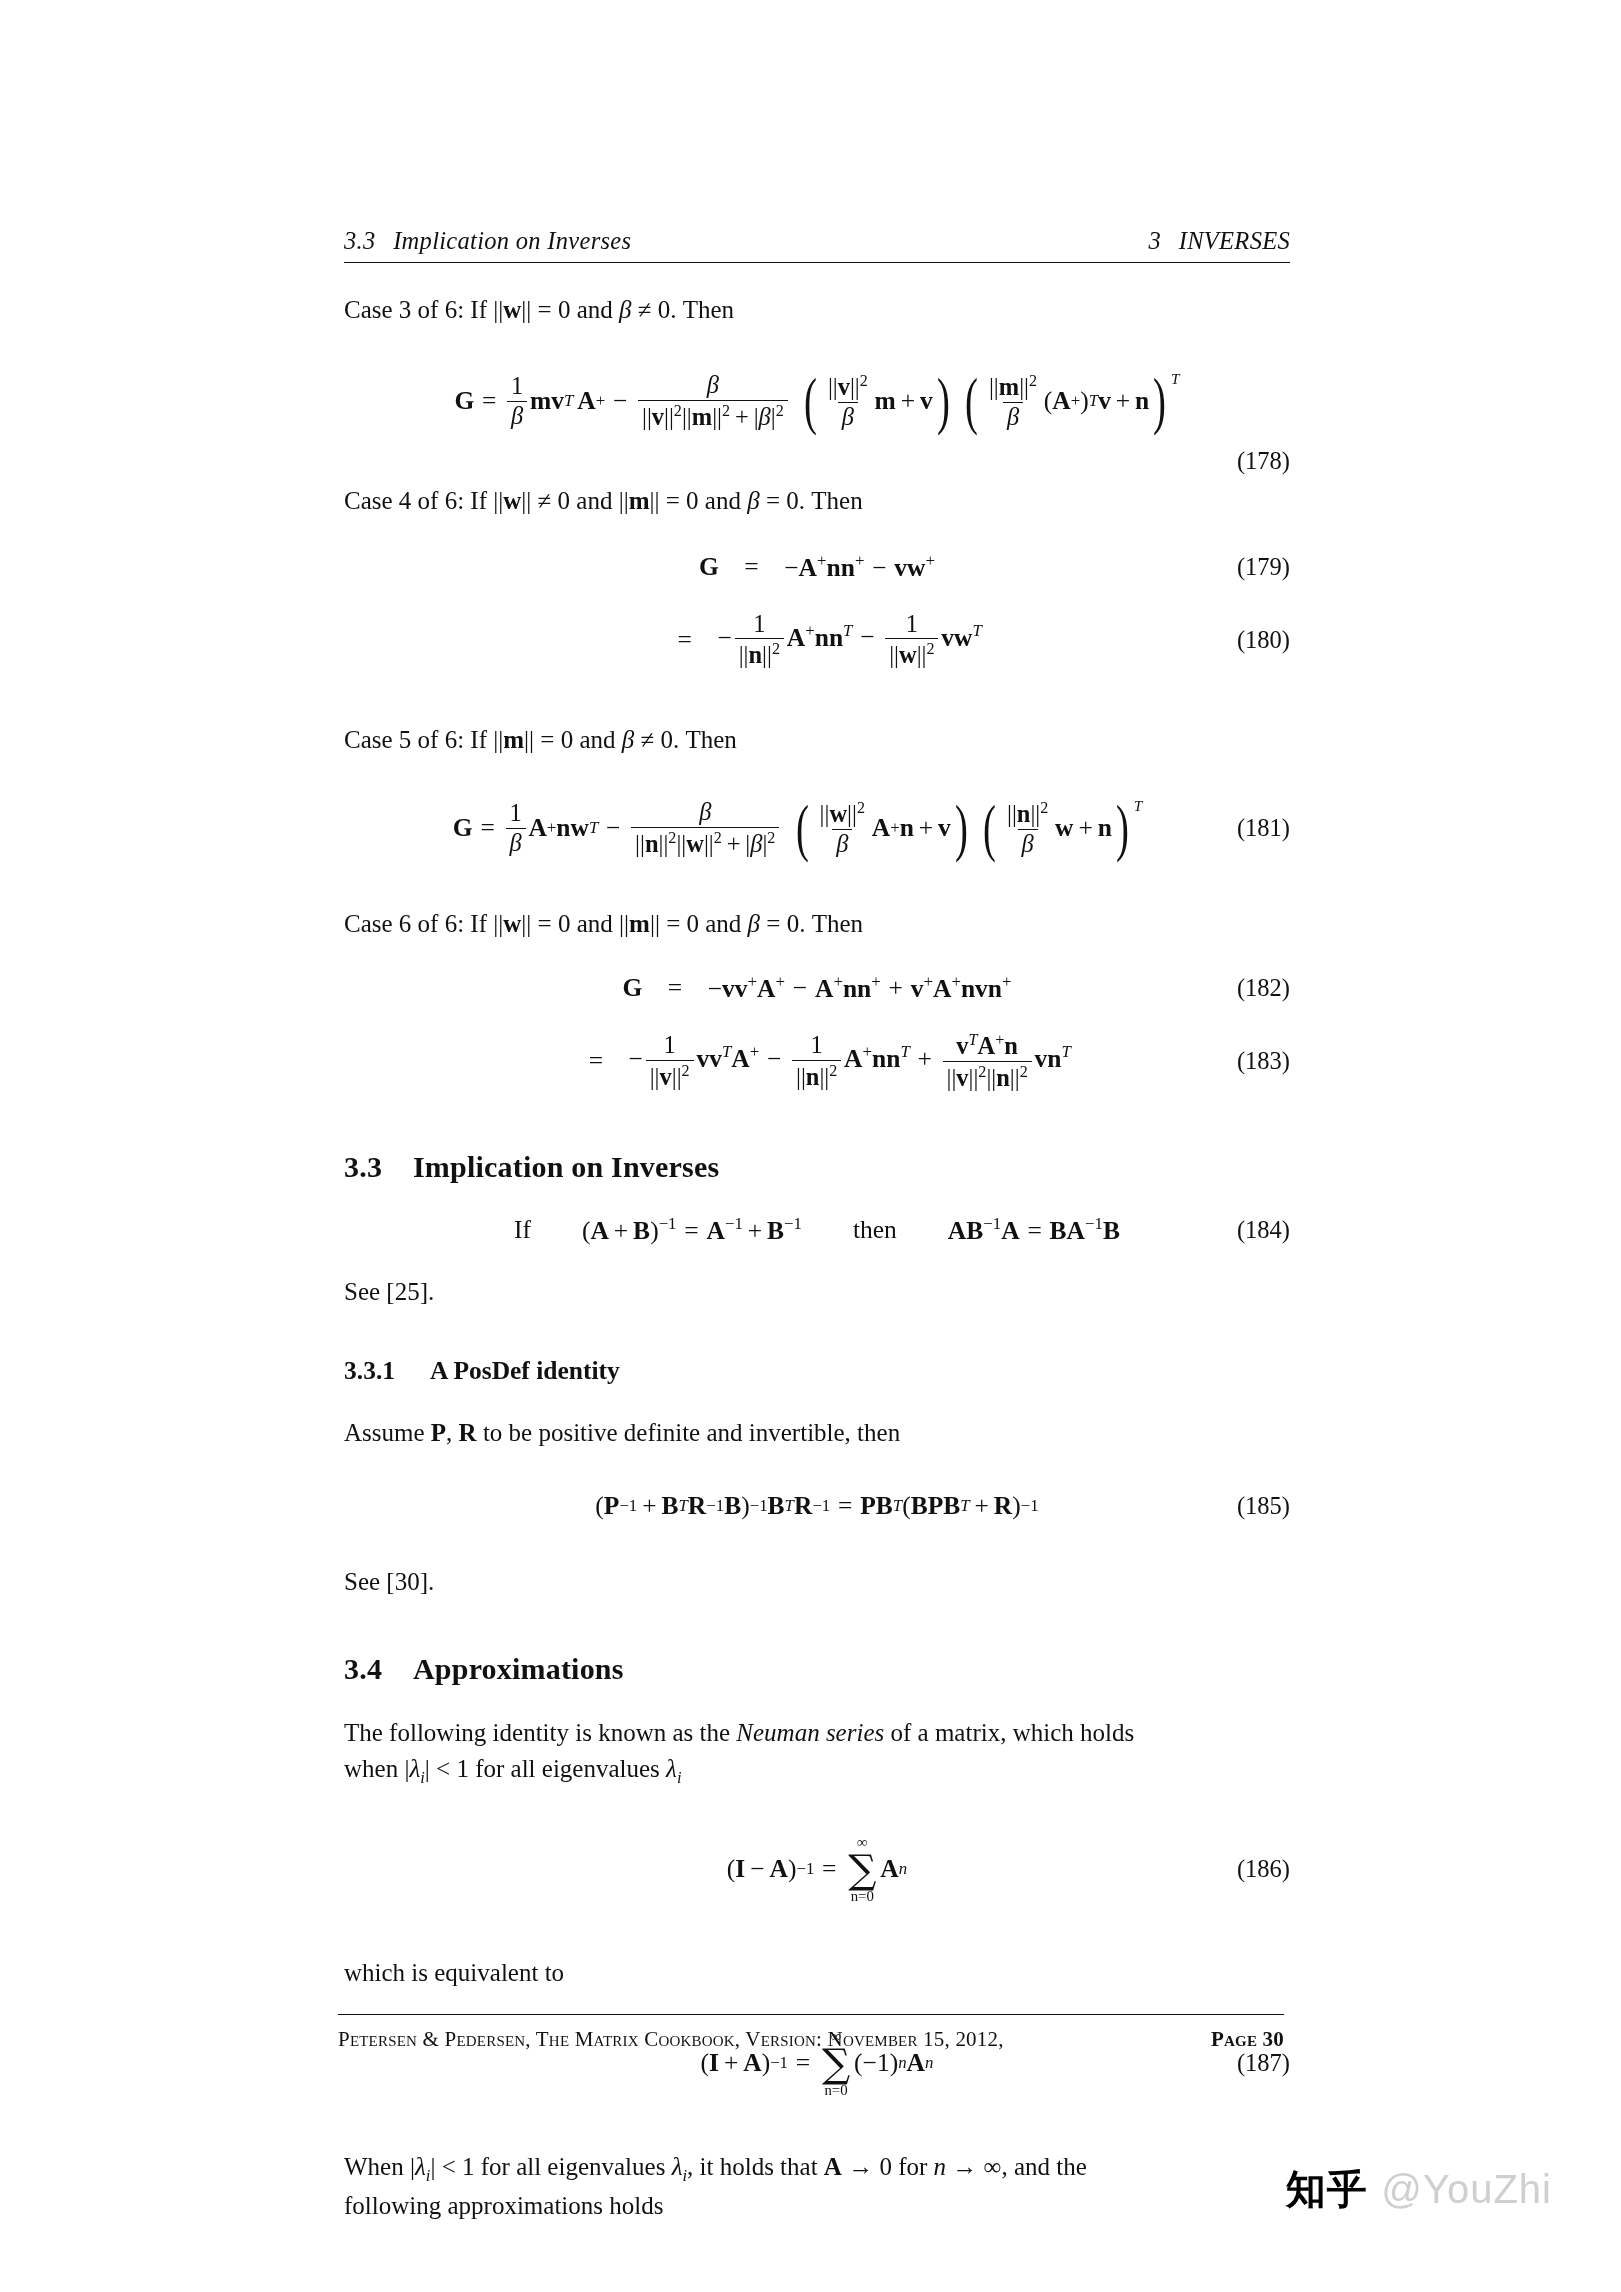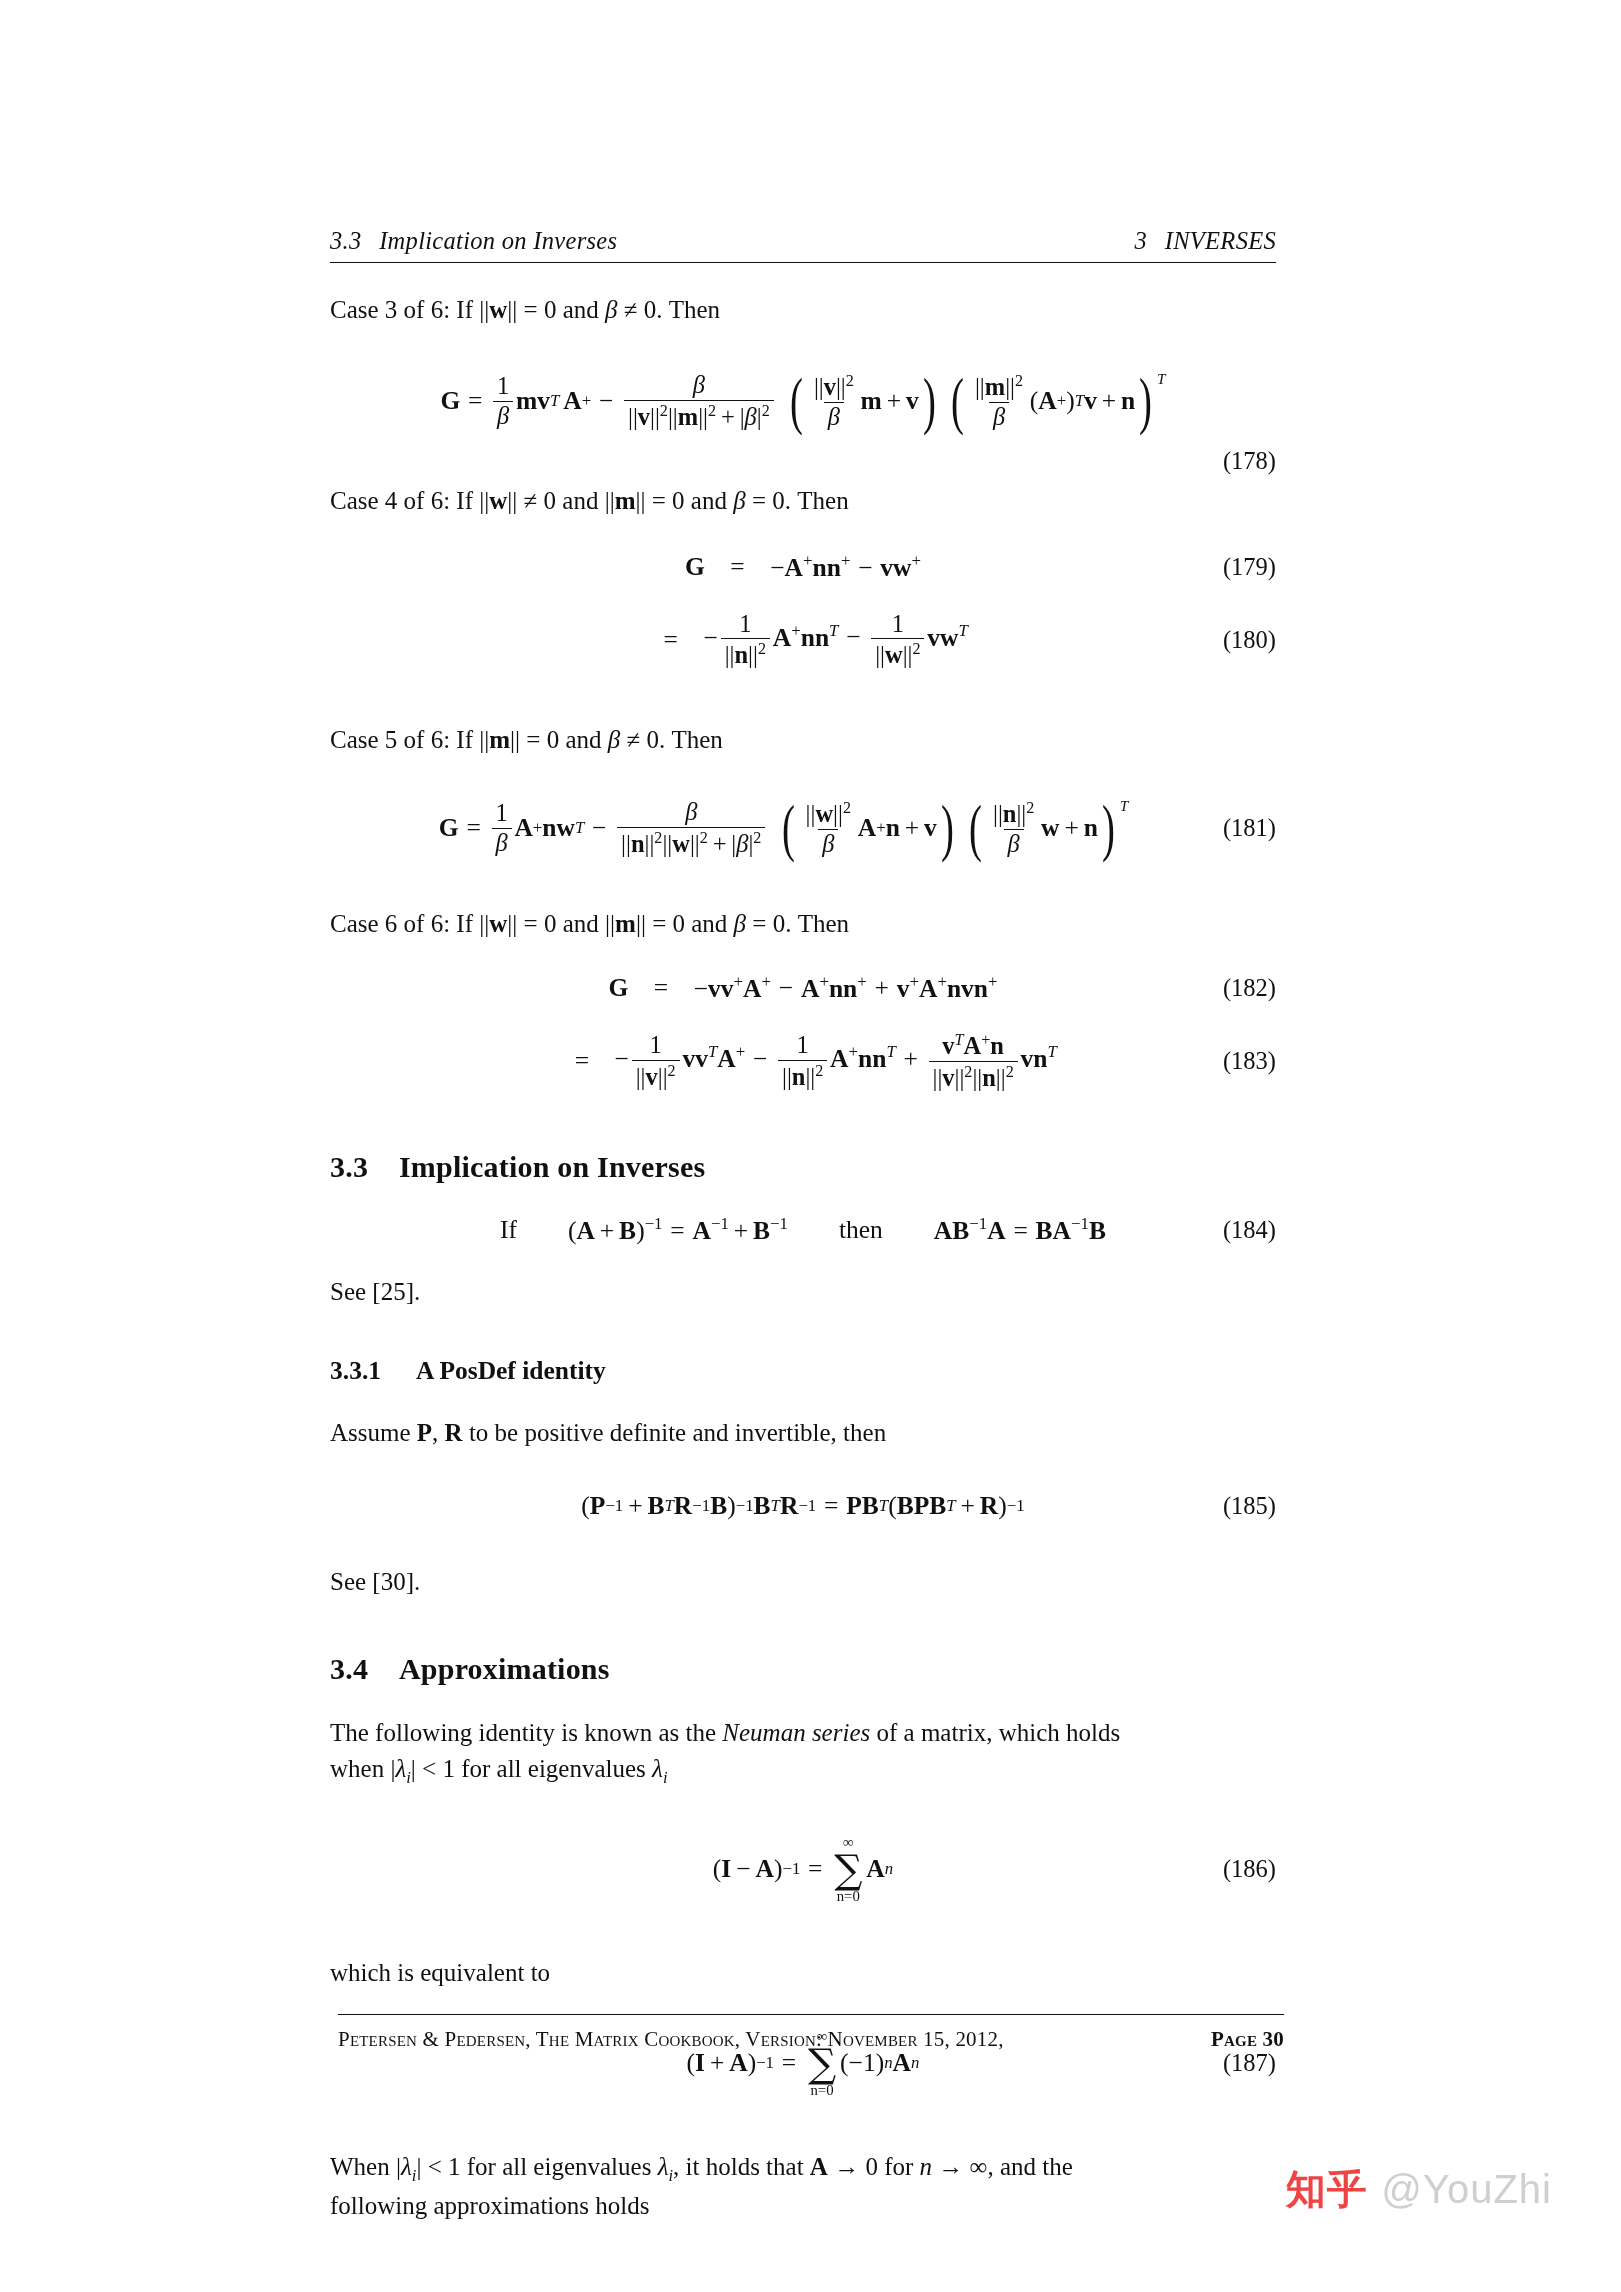--- a/index.html
+++ b/index.html
@@ -18,21 +18,21 @@
 
   .page {
     position: absolute;
     left: 0; top: 0;
     width: 1621px;
     height: 2293px;
   }
 
   .content {
     position: absolute;
-    left: 330px;
+    left: 344px;
     top: 227px;
     width: 946px;
   }
 
   
   .runhead {
     display: flex;
     justify-content: space-between;
     align-items: flex-end;
     font-style: italic;
@@ -207,21 +207,21 @@
     align-items: center;
     gap: 13.7px;
     color: #cfcfcf;
     font-size: 40px;
     font-family: "Liberation Sans", sans-serif;
     letter-spacing: 1px;
   }
   .watermark .zh {
     font-size: 40px;
     font-weight: 600;
-    color: #ef4444;
+    color: #000000;
     font-family: "DejaVu Sans", sans-serif;
   }
 </style>
 </head>
 <body>
 
 <div class="page">
 
   <div class="content">
 

